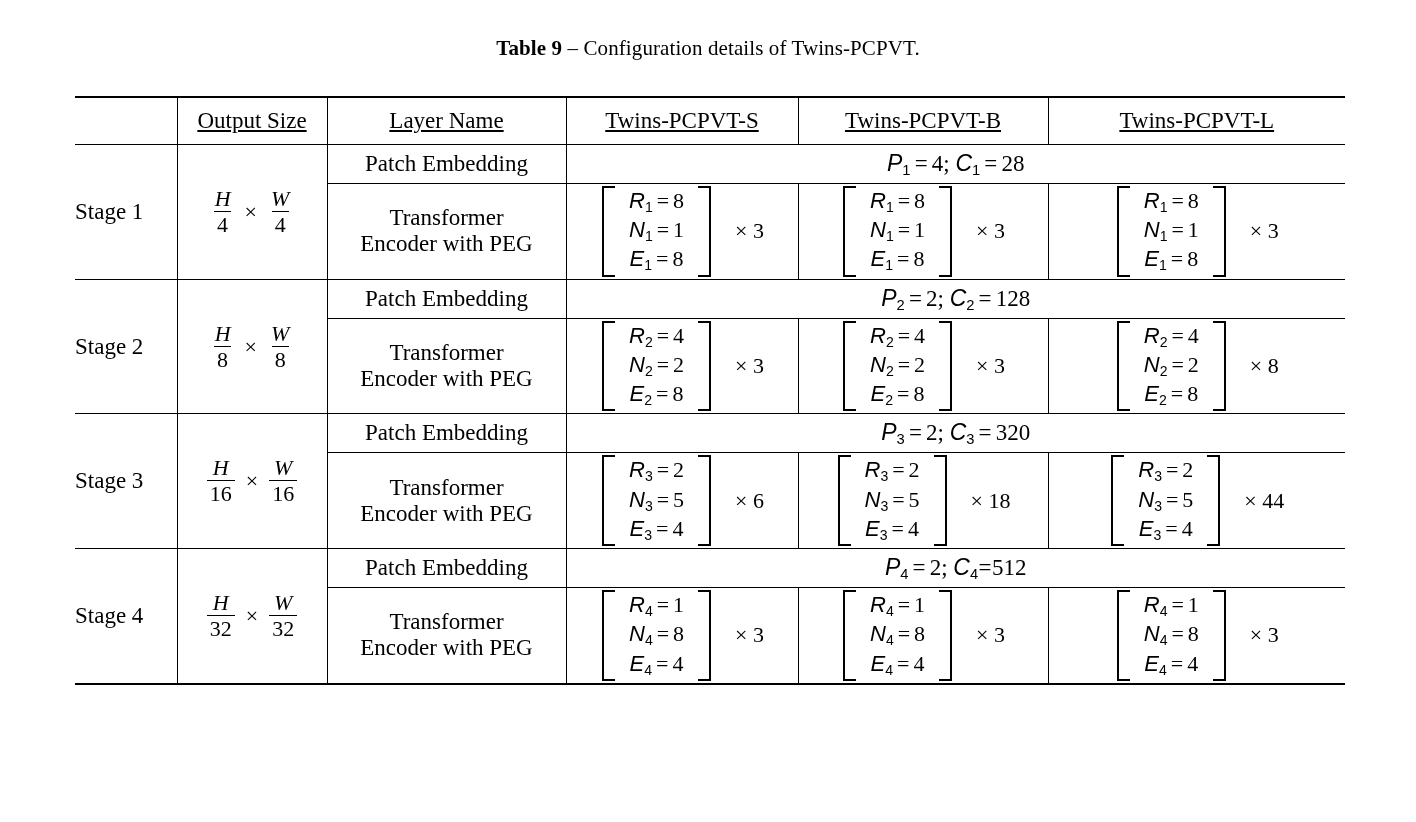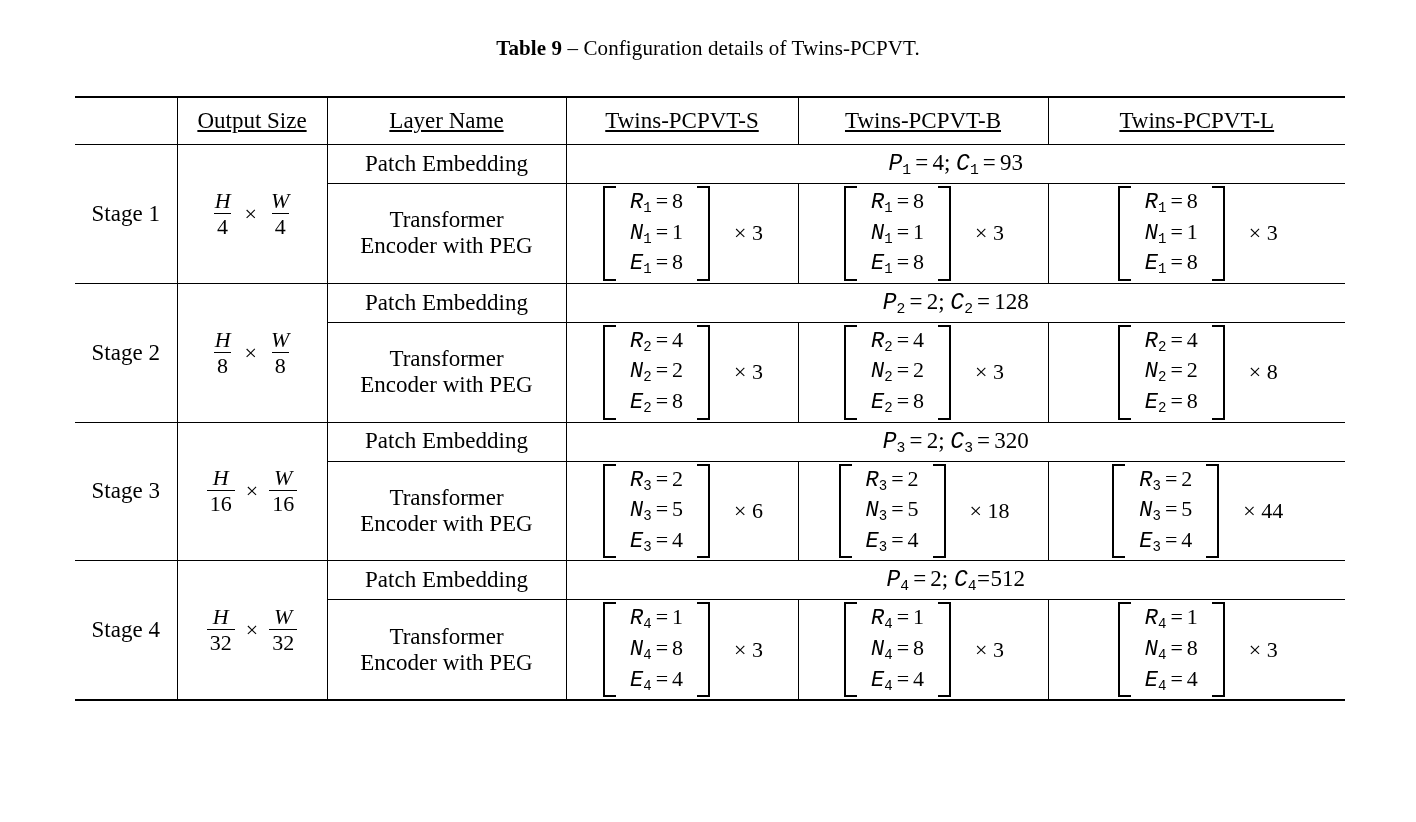--- a/index.html
+++ b/index.html
@@ -61,21 +61,21 @@
 
   
   .vl {
     border-left: 1.3px solid #000;
   }
 
   
   .hdr td { height: 46px; text-align: center; font-size: 23px; text-decoration: underline; }
 
   
-  .stage-lbl { text-align: center; font-size: 23px; }
+  .stage-lbl { text-align: left; font-size: 23px; }
   .outsize   { text-align: center; }
 
   
   .layername {
     text-align: center;
     font-size: 23px;
     line-height: 1.14;
     padding: 2px 6px 3px 6px;
     margin-top: 40px;
   }
@@ -120,21 +120,21 @@
     padding: 1px 14px 2px 14px;
     line-height: 1.30;
   }
   .rows .r { font-size: 22px; white-space: nowrap; }
   .mult {
     font-size: 22px;
     white-space: nowrap;
   }
 
   
-  .mv { font-family: Liberation Mono, monospace; font-style: italic; text-align: right; }
+  .mv { font-family: Liberation Sans, sans-serif; font-style: italic; text-align: right; }
   .mn { font-style: normal; }
   sub { font-size: .64em; font-style: normal; vertical-align: -.28em; }
   .op { font-style: normal; padding: 0 .18em; }
 
   
   .frac {
     display: inline-flex;
     flex-direction: column;
     align-items: center;
     vertical-align: middle;
@@ -200,21 +200,21 @@
                   <span class="den">4</span>
                 </span>
                 <span class="times-sym">×</span>
                 <span class="frac">
                   <span class="num">W</span>
                   <span class="den">4</span>
                 </span>
               </span>
             </td>
             <td class="layername thinrule" style="border-right:1.3px solid #000">Patch Embedding</td>
-            <td class="patchformula thinrule" colspan="3"><span class="mv">P<sub>1</sub></span><span class="op">=</span><span class="mn">4</span><span class="mn">;&nbsp;</span><span class="mv">C<sub>1</sub></span><span class="op" style="">=</span><span class="mn">93</span></td>
+            <td class="patchformula thinrule" colspan="3"><span class="mv">P<sub>1</sub></span><span class="op">=</span><span class="mn">4</span><span class="mn">;&nbsp;</span><span class="mv">C<sub>1</sub></span><span class="op" style="">=</span><span class="mn">28</span></td>
           </tr>
           <tr class="midrule">
             <td class="layername" style="border-right:1.3px solid #000">Transformer<br>Encoder with PEG</td>
             <td class="cfgcell" style="border-right:1.3px solid #000">
               <div class="matrix-holder">
                 <span class="matrix">
                   <span class="brk left"></span>
                   <span class="rows">
                     <span class="r"><span class="mv">R<sub>1</sub></span><span class="op">=</span><span class="mn">8</span></span>
                     <span class="r"><span class="mv">N<sub>1</sub></span><span class="op">=</span><span class="mn">1</span></span>

